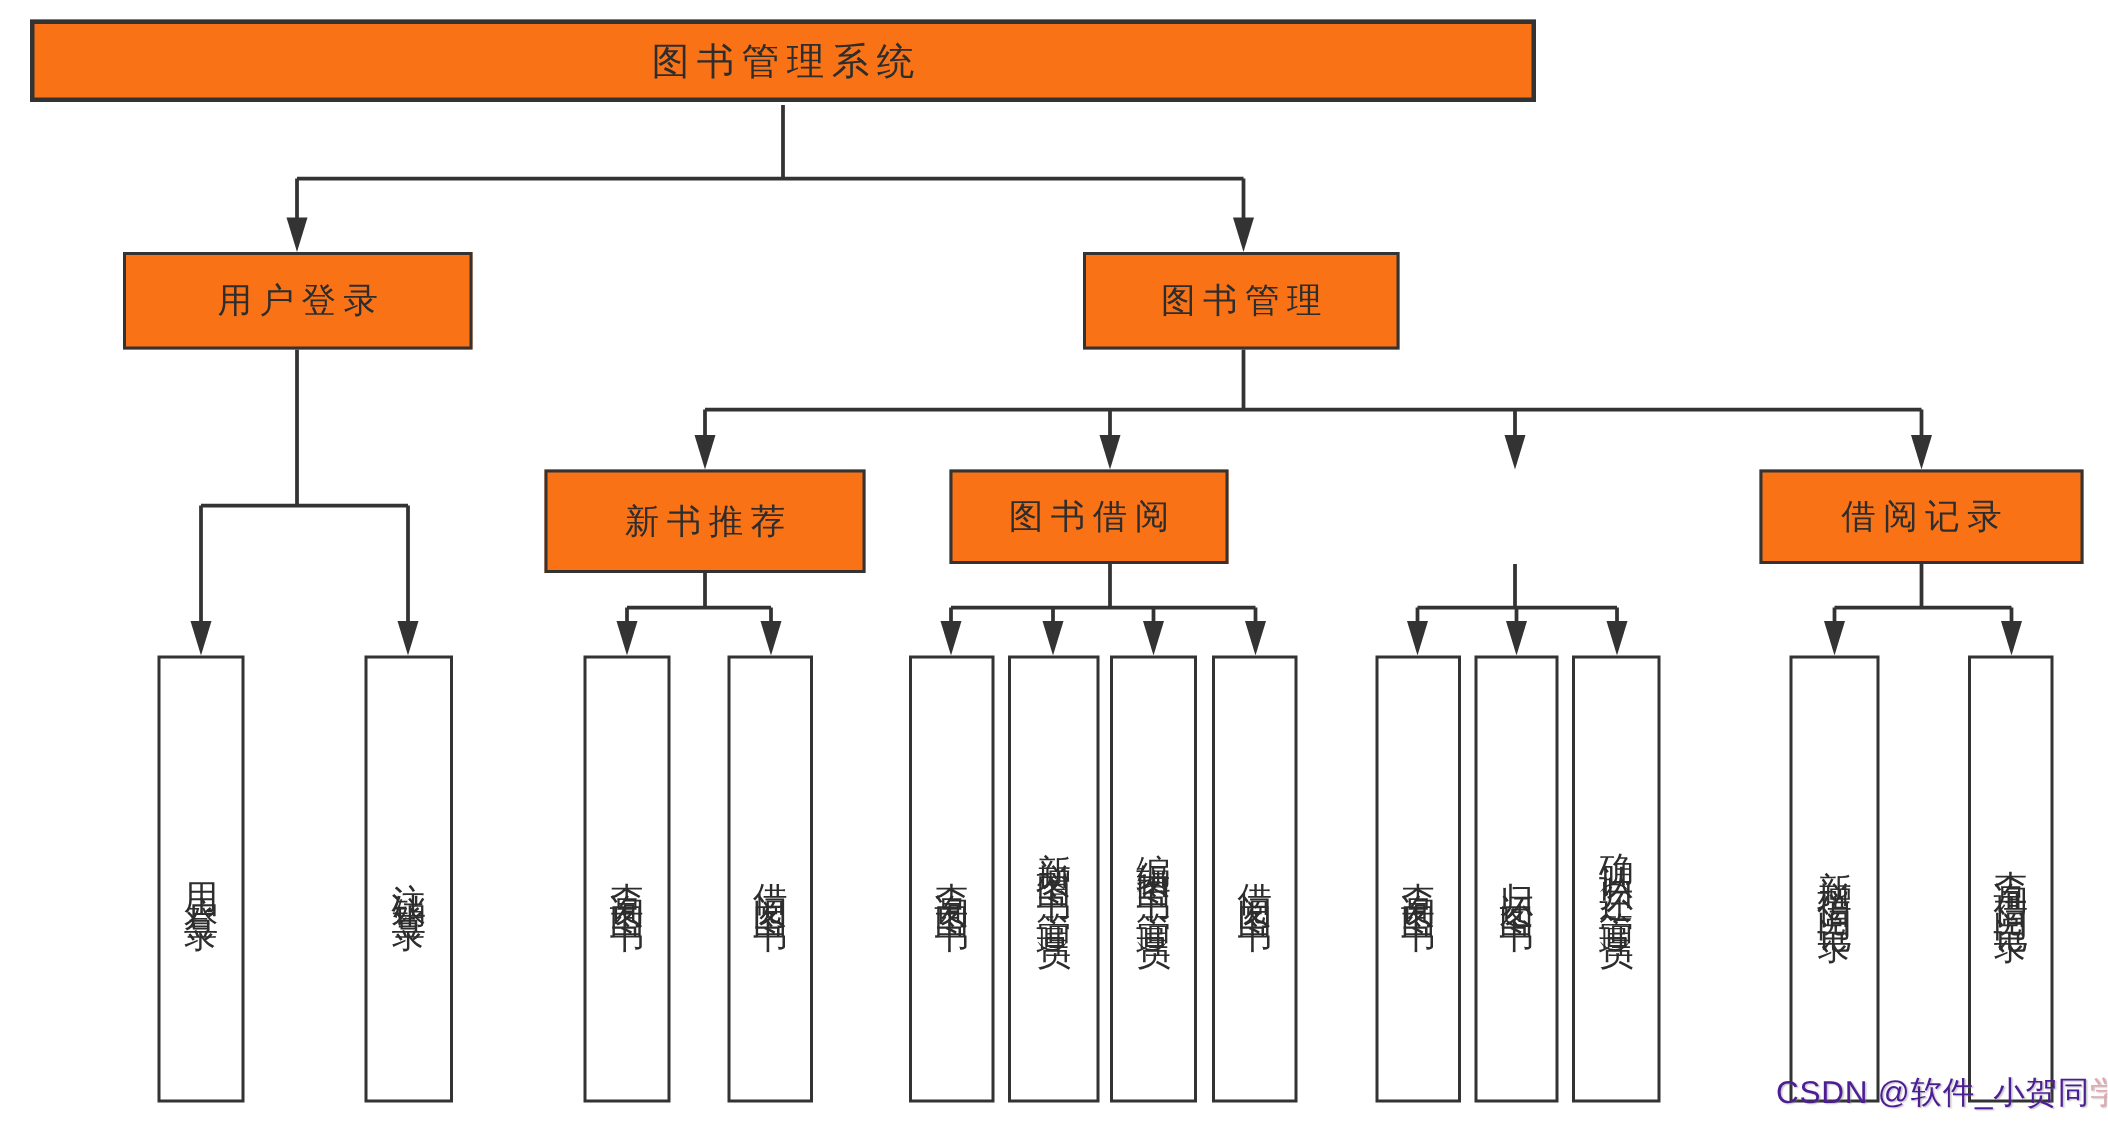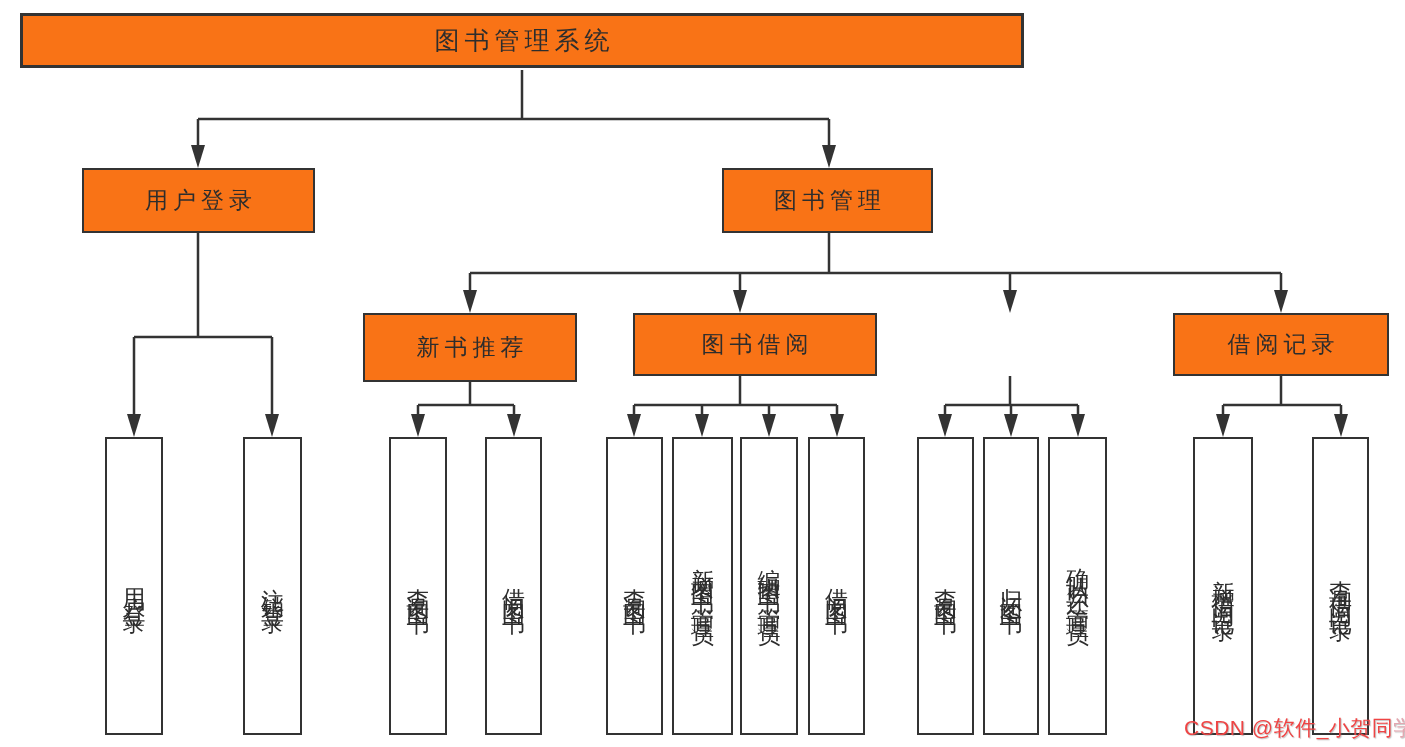--- a/index.html
+++ b/index.html
@@ -38,21 +38,21 @@
     white-space:nowrap;
   }
   #watermark{
     position:absolute;
     left:1184px;top:714px;
     font-size:21px;
     letter-spacing:0.5px;
     white-space:nowrap;
     text-shadow:1px 1px 1px rgba(120,120,120,0.45);
   }
-  #watermark .wm-gray{color:#ef4444;}
+  #watermark .wm-gray{color:#4c1d95;}
   #watermark .wm-pink{color:#e3a7b0;}
 </style>
 </head>
 <body>
 
 <div id="canvas">
 
   <svg id="wires" viewBox="0 0 1405 747" xmlns="http://www.w3.org/2000/svg">
     <g stroke="#333333" stroke-width="2.5" fill="none">
       <path d="M522,70 L522,119 M198,119 L829,119 M198,119 L198,150 M829,119 L829,150"></path>
@@ -93,21 +93,21 @@
   <div class="node lvl" style="left:82px;top:168px;width:233px;height:65px;">
     <span>用户登录</span>
   </div>
   <div class="node lvl" style="left:712px;top:168px;width:211px;height:65px;margin-left:10px;">
     <span>图书管理</span>
   </div>
 
   <div class="node lvl" style="left:363px;top:313px;width:214px;height:69px;">
     <span>新书推荐</span>
   </div>
-  <div class="node lvl" style="left:633px;top:313px;width:244px;height:63px;">
+  <div class="node lvl" style="left:633px;top:313px;width:186px;height:63px;">
     <span>图书借阅</span>
   </div>
   <div class="node lvl" style="left:1173px;top:313px;width:216px;height:63px;">
     <span>借阅记录</span>
   </div>
 
   <div class="vnode" style="left:105px;top:437px;width:58px;height:298px;">
     <span>用户登录</span>
   </div>
   <div class="vnode" style="left:243px;top:437px;width:59px;height:298px;">

